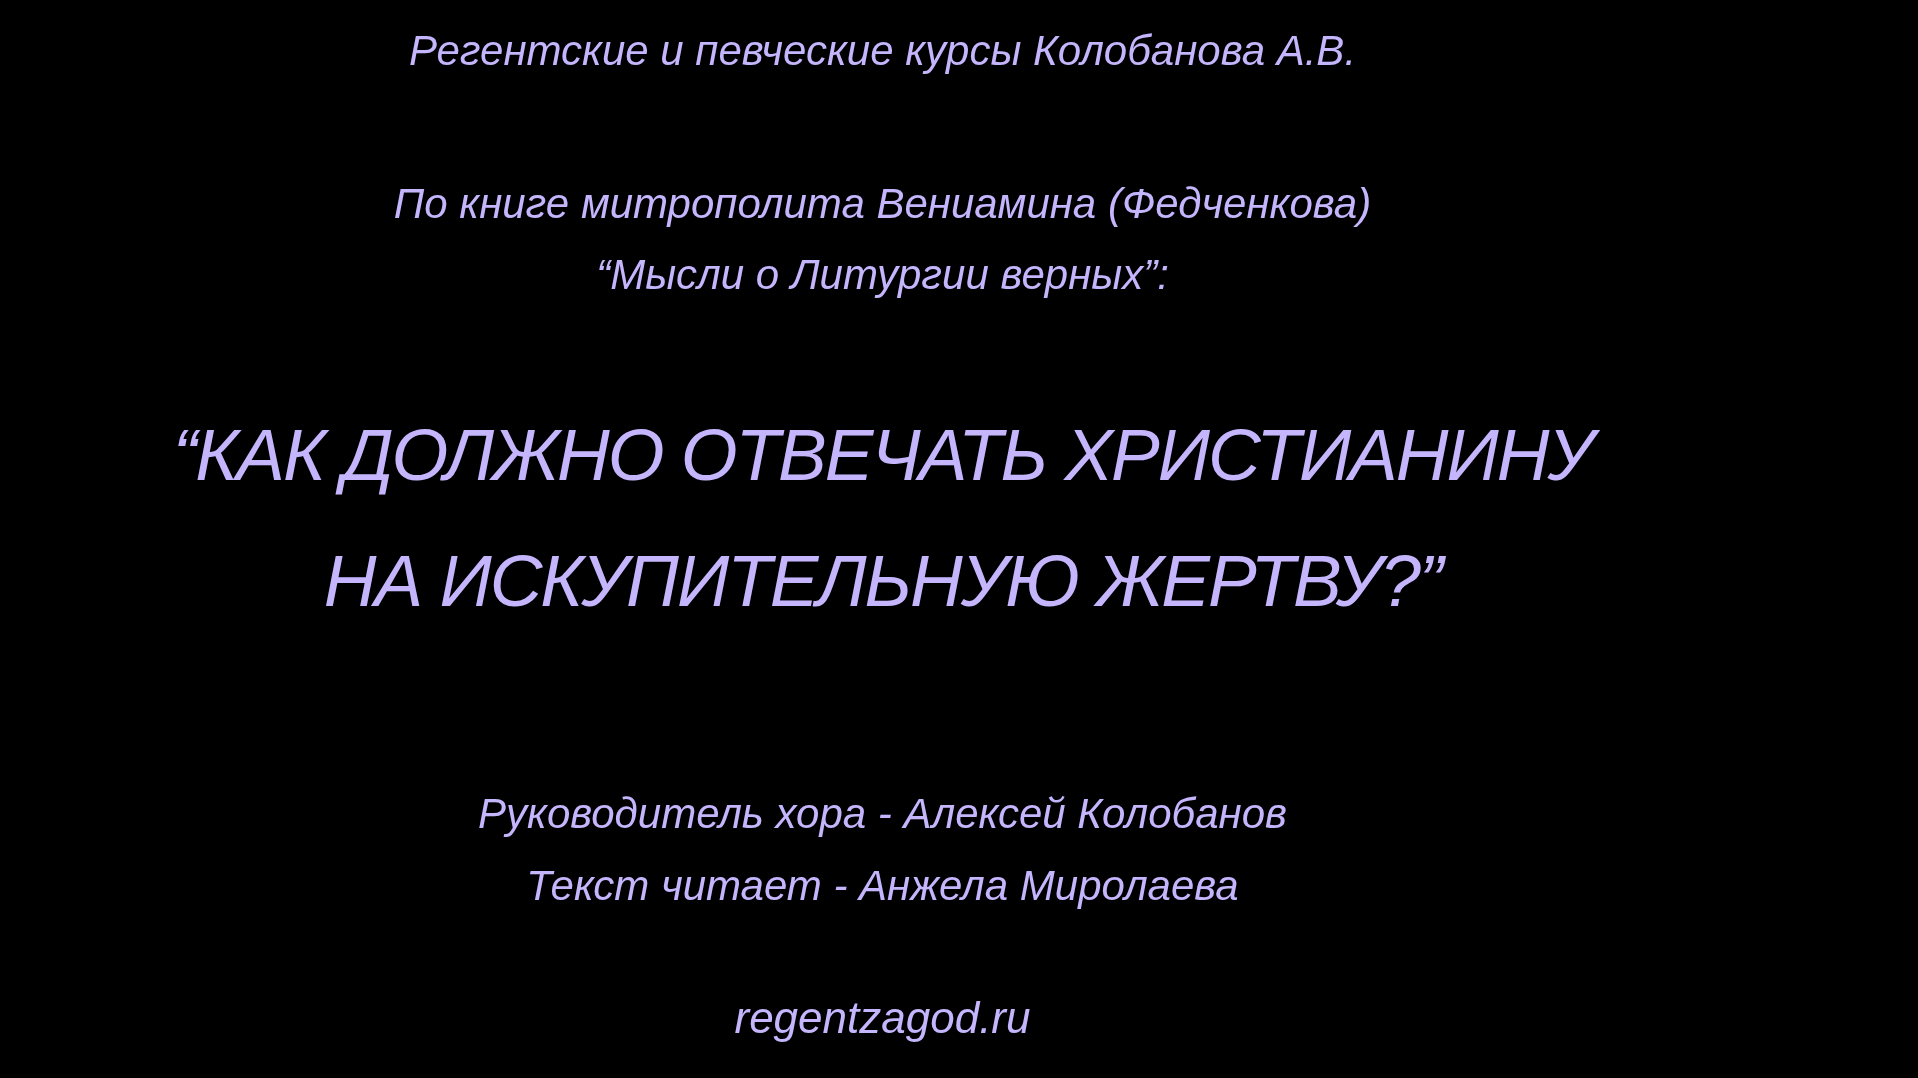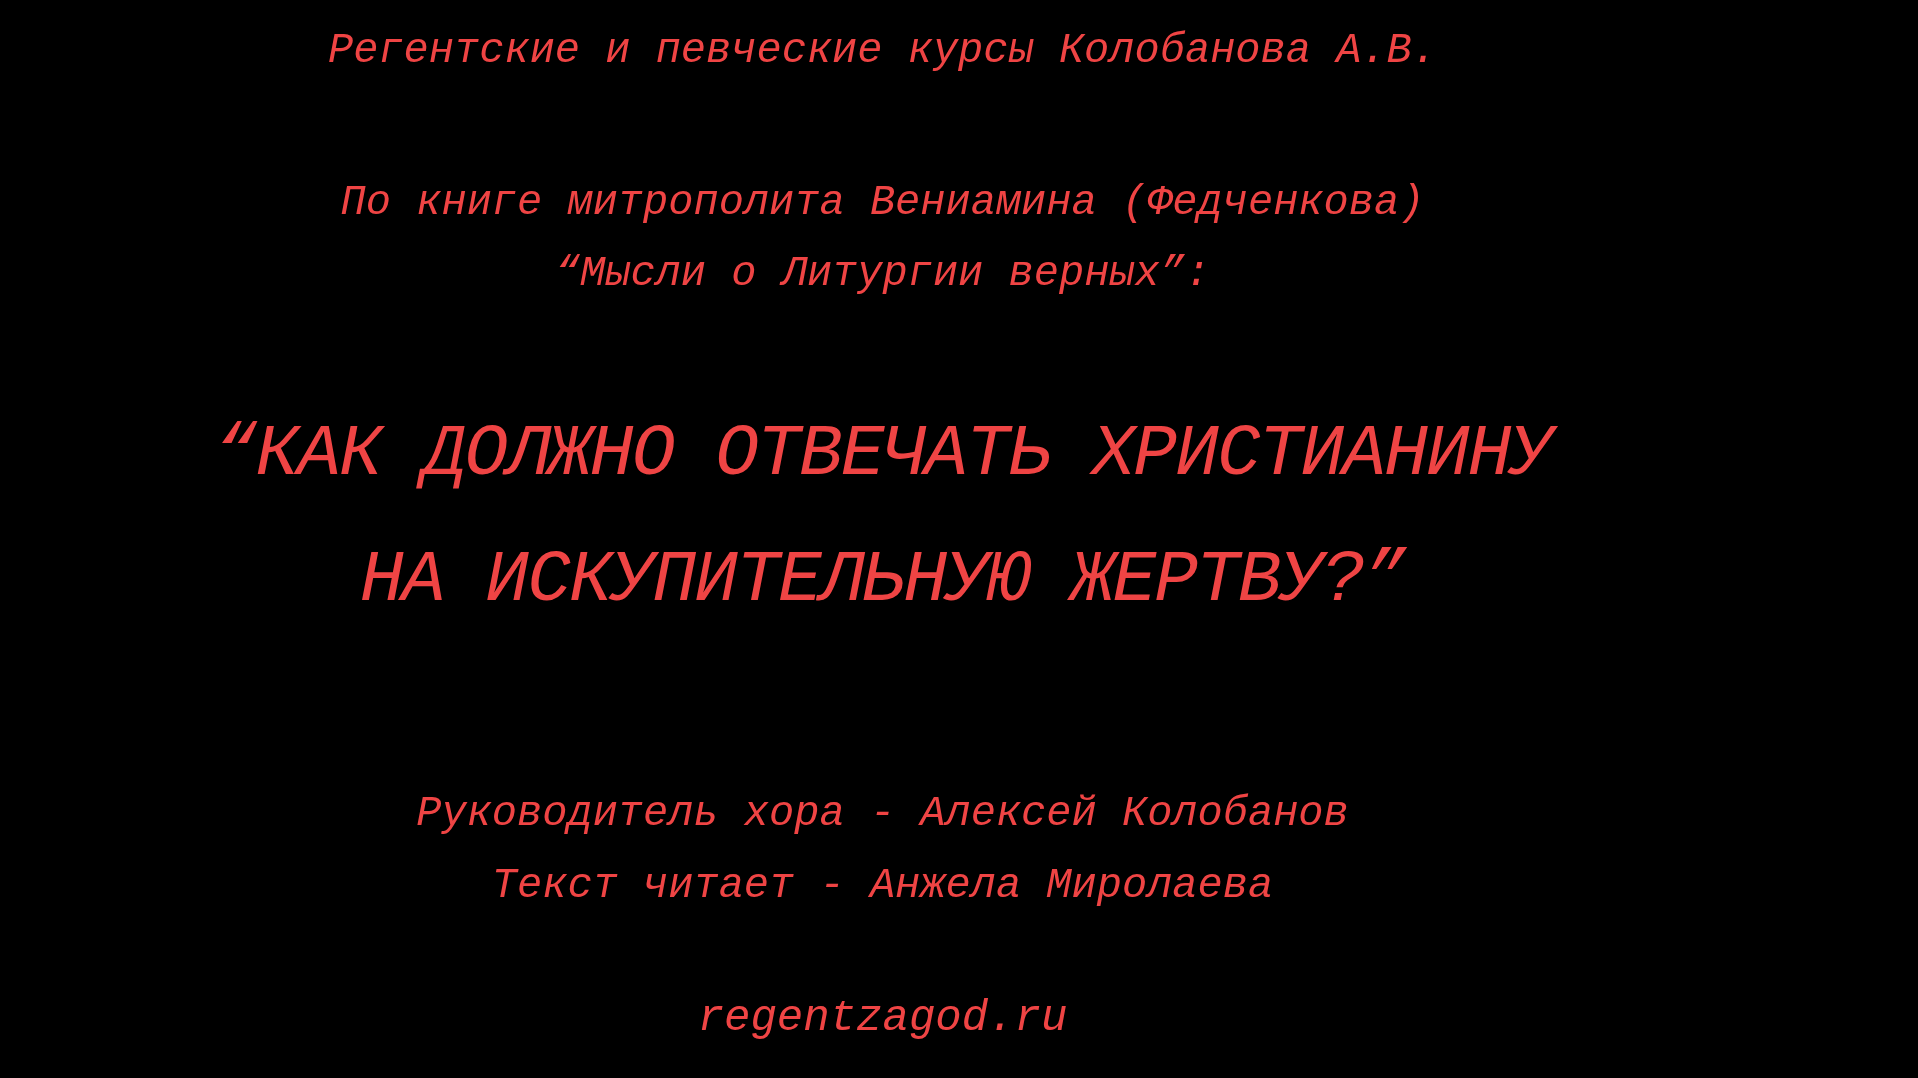--- a/index.html
+++ b/index.html
@@ -6,23 +6,23 @@
     margin: 0;
     padding: 0;
     background: #000000;
   }
   .slide {
     position: relative;
     width: 1713px;
     height: 1078px;
     background: #000000;
     overflow: hidden;
-    font-family: Liberation Mono, monospace;
+    font-family: Liberation Sans, sans-serif;
     font-style: italic;
-    color: #ef4444;
+    color: #c4b5fd;
   }
   
   .row {
     position: absolute;
     left: 0;
     right: 0;
     text-align: center;
     white-space: nowrap;
     transform: translateX(26px);
   }

